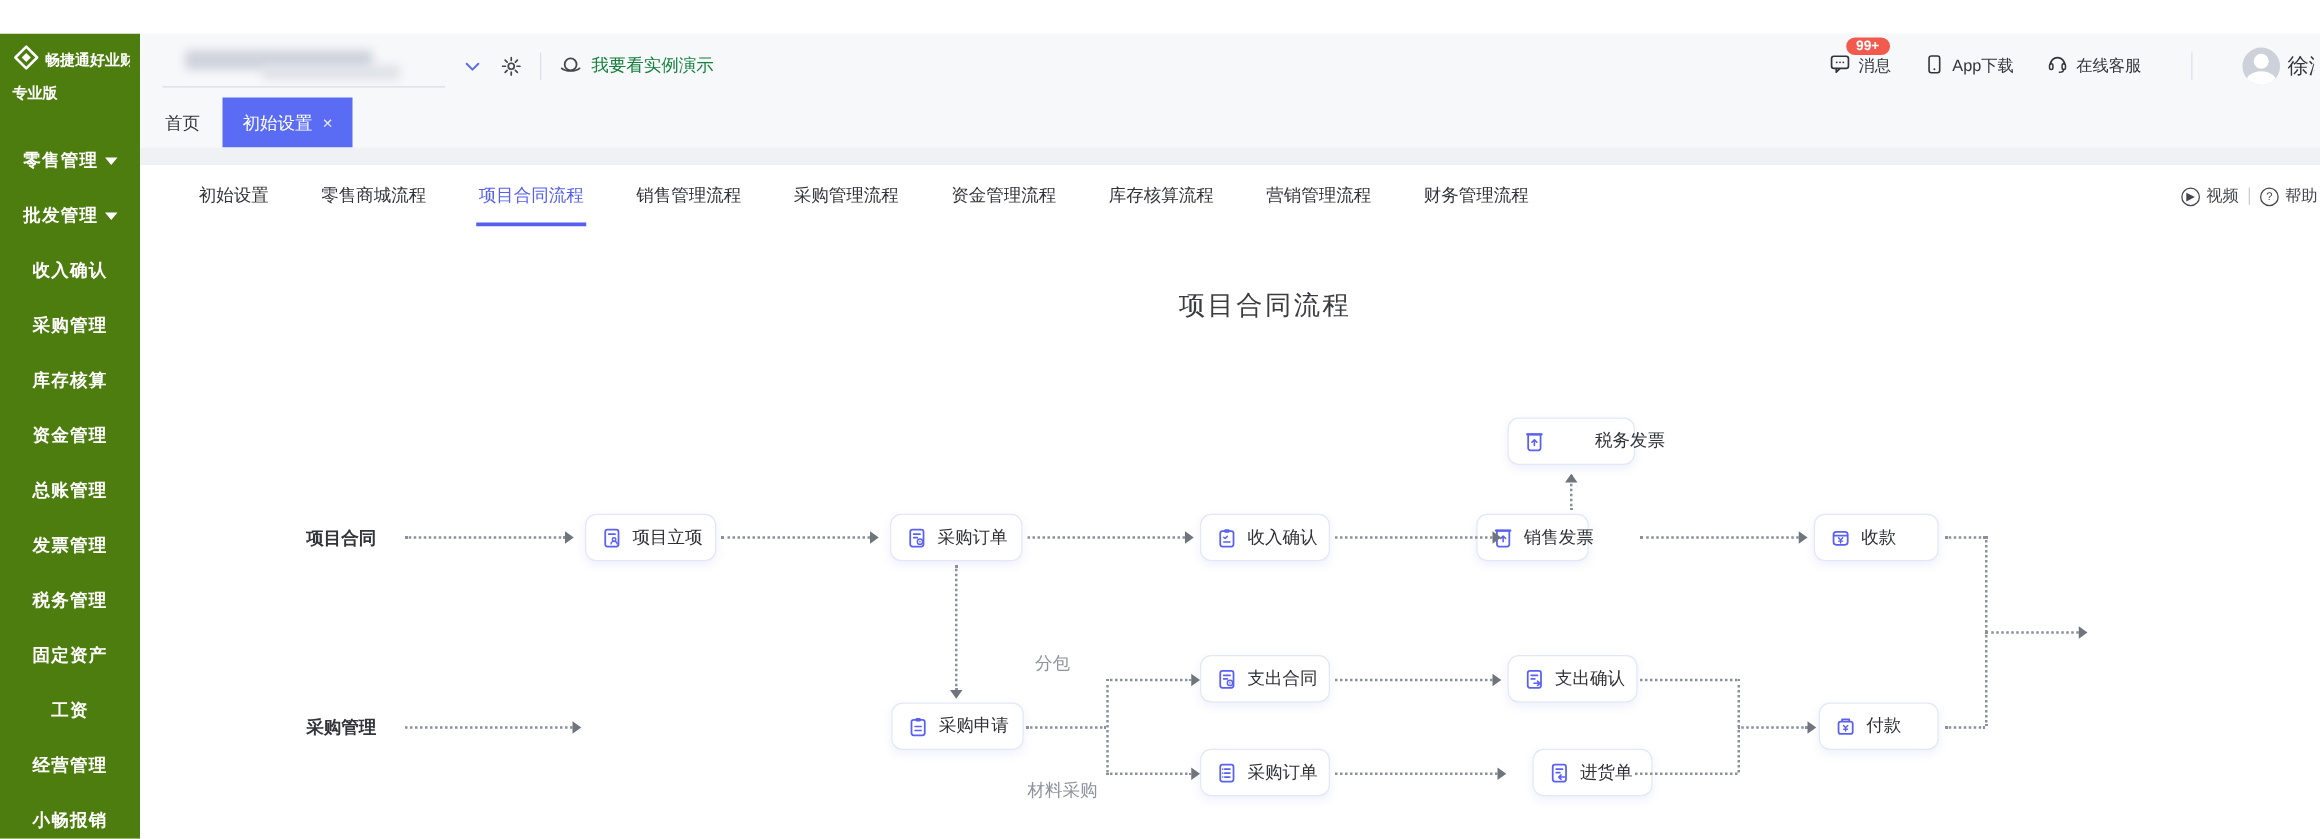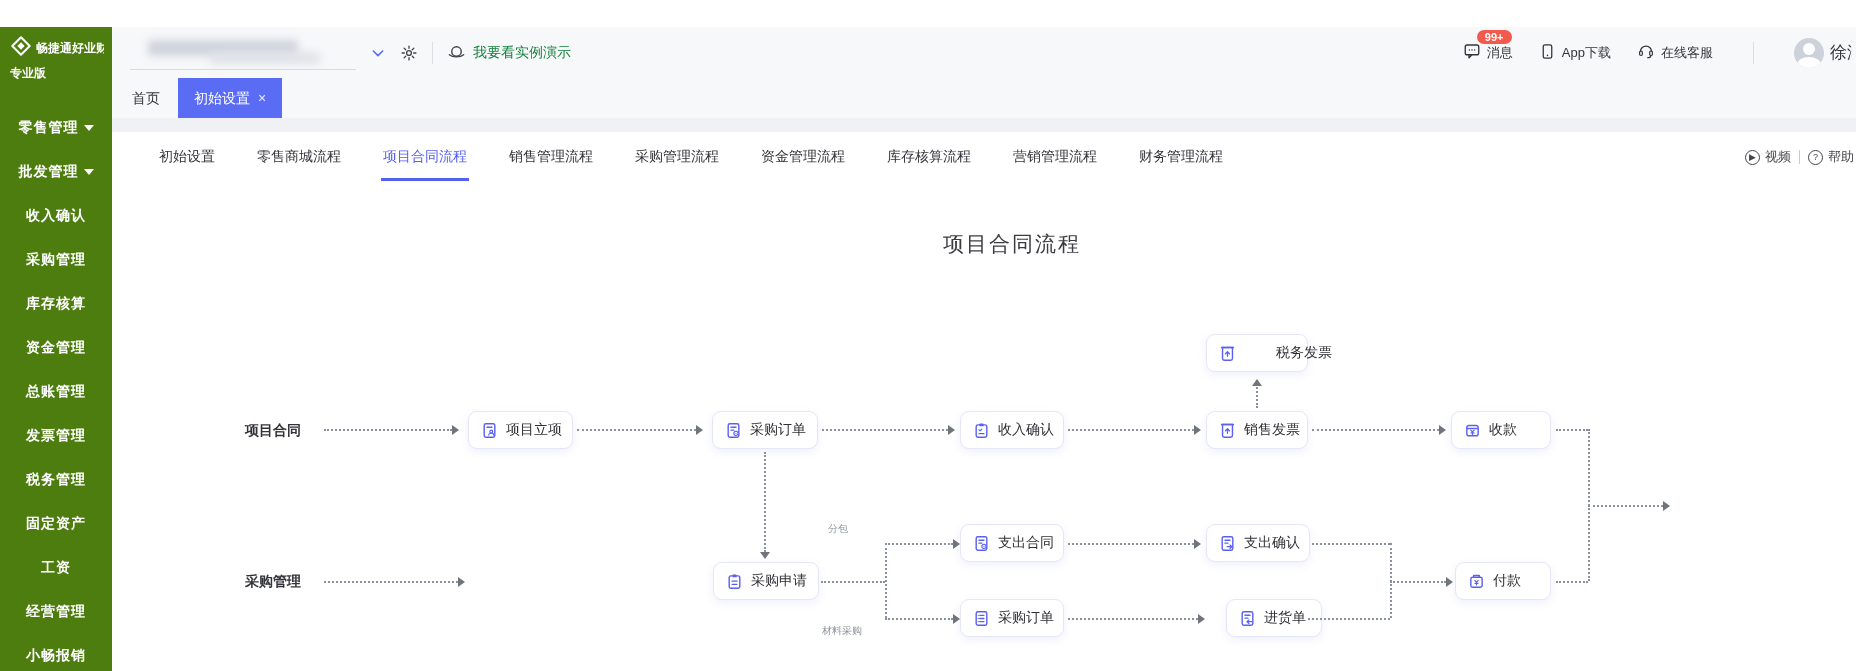--- a/index.html
+++ b/index.html
@@ -63,21 +63,21 @@
   .lane-label { position:absolute; font-size:14px; font-weight:bold; color:#33343a; }
   .node { position:absolute; height:38px; background:#fff; border:1px solid #e5e7f6; border-radius:9px;
     box-shadow:0 3px 8px rgba(101,108,240,0.10); display:flex; align-items:center; gap:8px; padding:0 12px;
     font-size:14px; color:#2f3035; cursor:pointer; white-space:nowrap; }
   .node svg { flex:0 0 auto; }
   .dash-h { position:absolute; height:0; border-top:2px dotted #8b919c; }
   .dash-v { position:absolute; width:0; border-left:2px dotted #8b919c; }
   .arr-r { position:absolute; width:0; height:0; border:5px solid transparent; border-left:7px solid #6f747d; }
   .arr-u { position:absolute; width:0; height:0; border:5px solid transparent; border-bottom:7px solid #6f747d; }
   .arr-d { position:absolute; width:0; height:0; border:5px solid transparent; border-top:7px solid #6f747d; }
-  .branch-label { position:absolute; font-size:10px; color:#8d929c; }
+  .branch-label { position:absolute; font-size:14px; color:#8d929c; }
 </style>
 </head>
 <body>
 
 <div class="app">
   <div class="topstrip"></div>
 
   <aside class="sidebar">
     <div class="logo-block">
       <div class="logo-row">
@@ -262,21 +262,21 @@
       <span>采购订单</span>
     </div>
     <div class="node" style="left:848px; top:279px; width:104px;">
       <svg width="17" height="17" viewBox="0 0 24 24" fill="none">
         <rect x="4.5" y="4" width="15" height="17.5" rx="2.5" stroke="#5a61f2" stroke-width="2"></rect>
         <rect x="9" y="2" width="6" height="4" rx="1.2" fill="#5a61f2"></rect>
         <path d="M8.5 11 l1.5 1.5 2.5-2.5 M8.5 16.5 h7" stroke="#5a61f2" stroke-width="1.7" stroke-linecap="round" stroke-linejoin="round"></path>
       </svg>
       <span>收入确认</span>
     </div>
-    <div class="node" style="left:1094px; top:279px; width:102px;">
+    <div class="node" style="left:1069px; top:279px; width:90px;">
       <svg width="17" height="17" viewBox="0 0 24 24" fill="none">
         <path d="M5 3.5 h14 v15.5 a2.5 2.5 0 0 1 -2.5 2.5 h-9 a2.5 2.5 0 0 1 -2.5 -2.5 Z" stroke="#5a61f2" stroke-width="2"></path>
         <path d="M3.8 3.5 h16.4" stroke="#5a61f2" stroke-width="2.4" stroke-linecap="round"></path>
         <path d="M12 16 v-6 M9.2 12.4 l2.8-2.8 2.8 2.8" stroke="#5a61f2" stroke-width="1.8" stroke-linecap="round" stroke-linejoin="round"></path>
       </svg>
       <span>销售发票</span>
     </div>
     <div class="node" style="left:1339px; top:279px; width:100px;">
       <svg width="17" height="17" viewBox="0 0 24 24" fill="none">
         <rect x="4" y="5" width="16" height="14.5" rx="3" stroke="#5a61f2" stroke-width="2"></rect>

